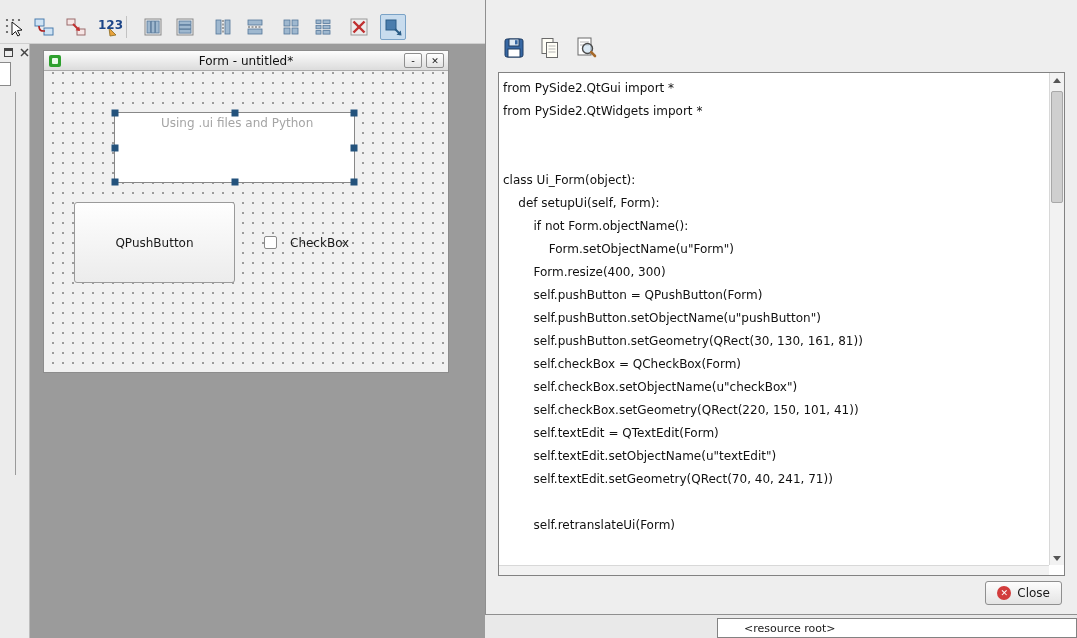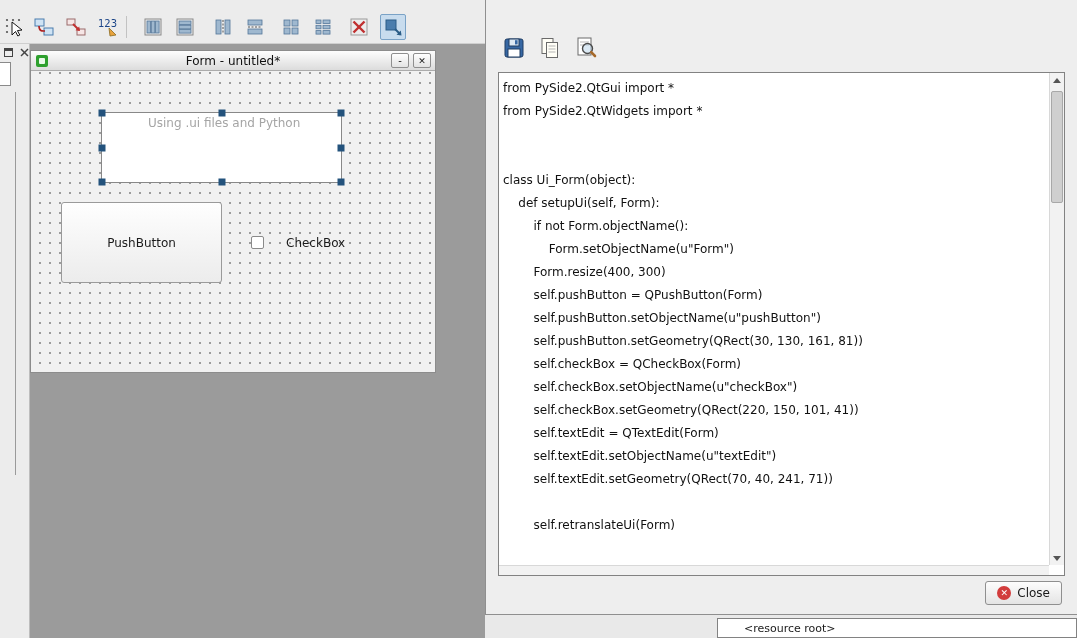--- a/index.html
+++ b/index.html
@@ -13,36 +13,36 @@
   .menu-window { left:6px; }
   .menu-help { left:60px; }
 
   
   .toolbar { position:absolute; left:0; top:10px; width:485px; height:34px; background:#ececec;
              border-bottom:1px solid #cfcfcf; display:flex; align-items:center; }
   .tbtn { width:26px; height:26px; display:flex; align-items:center; justify-content:center;
           border:1px solid transparent; border-radius:2px; position:relative; flex:0 0 auto; }
   .tbtn.active { background:#c8dcee; border:1px solid #7aa2c6; }
   .tsep { width:1px; height:22px; background:#c2c2c2; margin:0 5px; flex:0 0 auto; }
-  .glyph123 { position:absolute; left:2px; top:3px; font-size:10px; font-weight:normal; color:#1c4587; }
+  .glyph123 { position:absolute; left:2px; top:3px; font-size:12px; font-weight:bold; color:#1c4587; }
 
   
   .left-dock { position:absolute; left:0; top:44px; width:30px; height:594px; background:#ececec;
                border-right:1px solid #bdbdbd; }
   .dock-btns { position:absolute; left:2px; top:2px; display:flex; gap:3px; }
   .dock-btn { width:13px; height:13px; display:flex; align-items:center; justify-content:center; }
   .filter-box { position:absolute; left:-6px; top:18px; width:17px; height:24px; background:#fff;
                 border:1px solid #8a8a8a; }
   .list-line { position:absolute; left:15px; top:48px; width:1px; height:383px; background:#9a9a9a; }
 
   
   .mdi { position:absolute; left:30px; top:44px; width:455px; height:594px; background:#9b9b9b; }
 
   
-  .form-window { position:absolute; left:0; top:6px; width:406px; height:323px;
+  .form-window { position:absolute; left:13px; top:6px; width:406px; height:323px;
                  background:#f1f1f1; border:1px solid #8c8c8c; }
   .titlebar { position:absolute; left:0; top:0; right:0; height:20px;
               background:linear-gradient(#fdfdfd,#dcdcdc); border-bottom:1px solid #ababab;
               display:flex; align-items:center; }
   .form-icon { width:12px; height:12px; margin-left:5px; background:#2ea02e; border-radius:2px;
                position:relative; flex:0 0 auto; }
   .form-icon::after { content:""; position:absolute; left:3px; top:3px; width:6px; height:6px;
                       background:#eafaea; border-radius:1px; }
   .title-text { position:absolute; left:0; right:0; text-align:center; font-size:12px; color:#111; }
   .win-btns { position:absolute; right:4px; top:2px; display:flex; gap:4px; }
@@ -60,21 +60,21 @@
   .placeholder { display:block; margin:3px 0 0 5px; font-size:12px; color:#a5a5a5; }
   .handle { position:absolute; width:7px; height:7px; background:#23527c; transform:translate(-50%,-50%); }
   .h-tl{left:0;top:0} .h-tc{left:50%;top:0} .h-tr{left:100%;top:0}
   .h-ml{left:0;top:50%} .h-mr{left:100%;top:50%}
   .h-bl{left:0;top:100%} .h-bc{left:50%;top:100%} .h-br{left:100%;top:100%}
 
   .pushbutton { position:absolute; left:30px; top:130px; width:161px; height:81px;
                 background:linear-gradient(#fefefe,#ececec); border:1px solid #9a9a9a; border-radius:3px;
                 display:flex; align-items:center; justify-content:center; font-size:12px; color:#1a1a1a; }
   .checkbox { position:absolute; left:220px; top:150px; width:101px; height:41px;
-              display:flex; align-items:center; gap:22px; font-size:12px; color:#1a1a1a; }
+              display:flex; align-items:center; gap:13px; font-size:12px; color:#1a1a1a; }
   .cb-box { width:13px; height:13px; background:#fff; border:1px solid #8a8a8a; border-radius:2px; flex:0 0 auto; }
 
   
   .code-dialog { position:absolute; left:485px; top:0; width:592px; height:615px; background:#eeeeee;
                  border-left:1px solid #8f8f8f; border-bottom:1px solid #8f8f8f; }
   .dlg-toolbar { position:absolute; left:14px; top:34px; display:flex; gap:8px; }
   .dlg-tbtn { width:28px; height:28px; display:flex; align-items:center; justify-content:center;
               background:transparent; border:none; }
 
   .code-box { position:absolute; left:12px; right:12px; top:72px; height:504px; background:#fff;
@@ -248,21 +248,21 @@
           <span class="handle h-tl"></span>
           <span class="handle h-tc"></span>
           <span class="handle h-tr"></span>
           <span class="handle h-ml"></span>
           <span class="handle h-mr"></span>
           <span class="handle h-bl"></span>
           <span class="handle h-bc"></span>
           <span class="handle h-br"></span>
         </div>
 
-        <div class="pushbutton">PushButton</div>
+        <div class="pushbutton">QPushButton</div>
 
         <div class="checkbox">
           <span class="cb-box"></span>
           <span>CheckBox</span>
         </div>
 
       </div>
     </div>
   </div>
 

